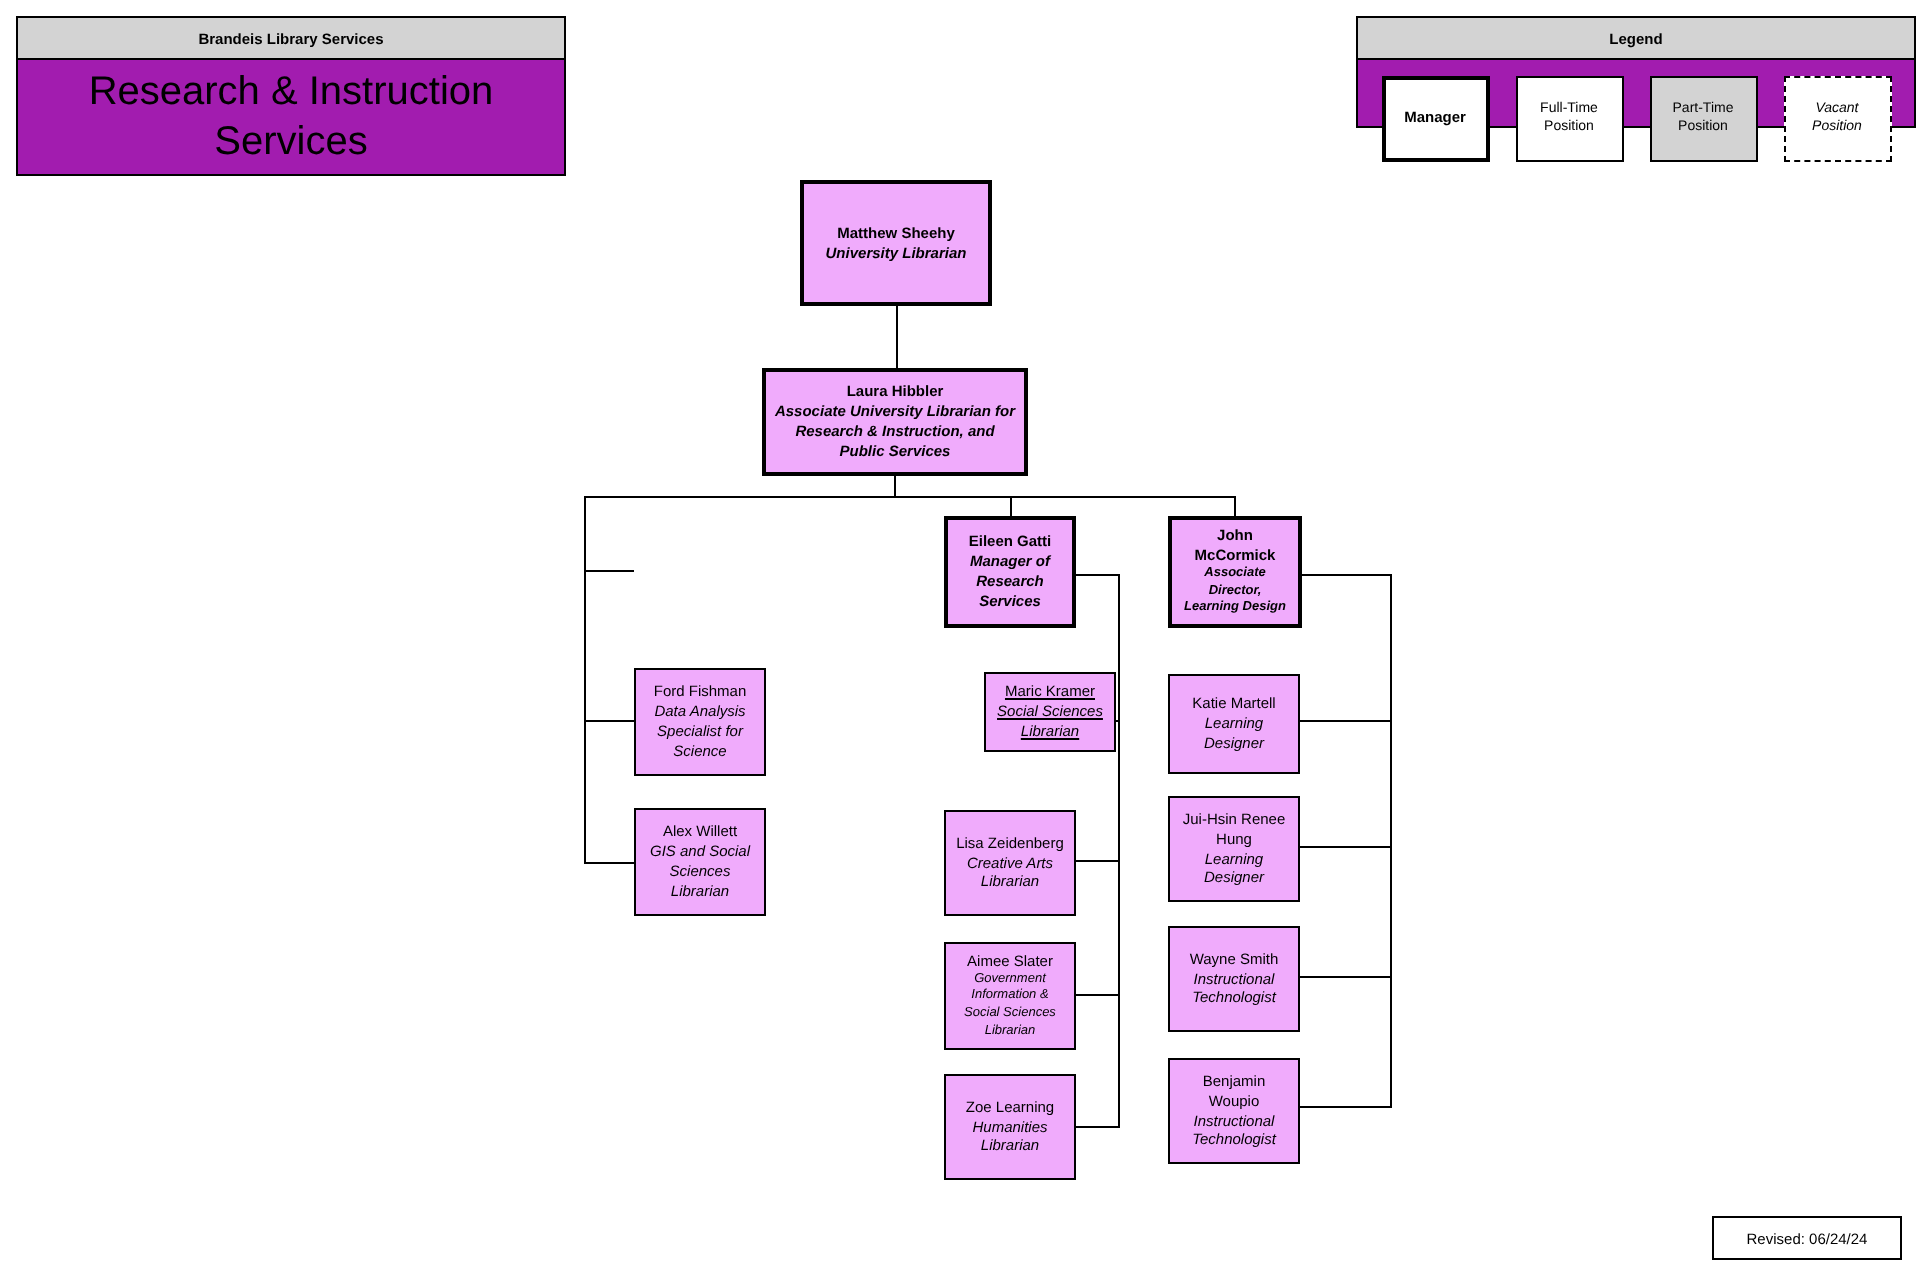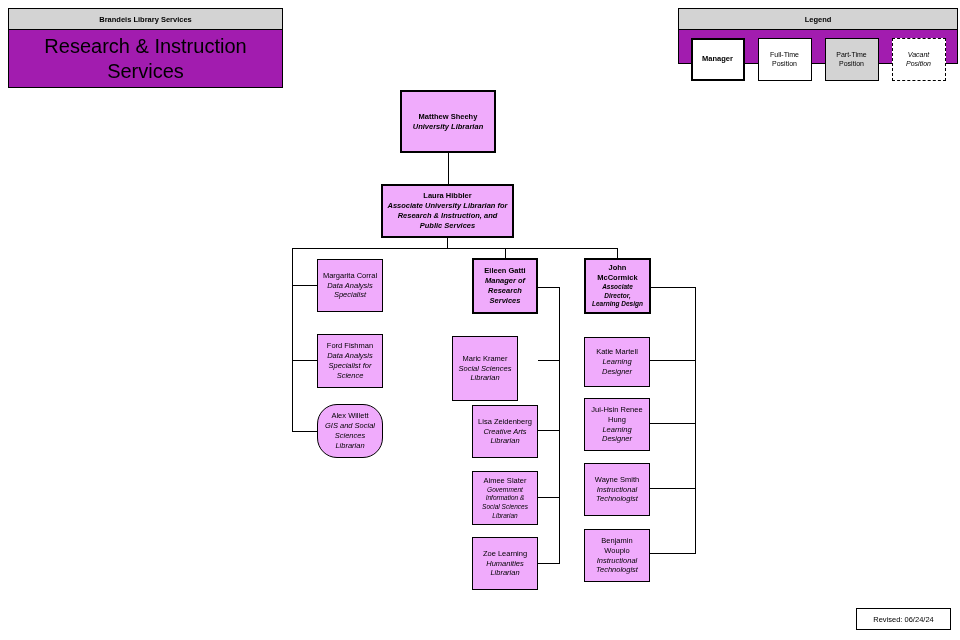--- a/index.html
+++ b/index.html
@@ -101,38 +101,34 @@
   <div class="node mgr" style="left:400px;top:90px;width:96px;height:63px;">
     <div class="nm">Matthew Sheehy</div>
     <div class="tt">University Librarian</div>
   </div>
 
   <div class="node mgr" style="left:381px;top:184px;width:133px;height:54px;">
     <div class="nm">Laura Hibbler</div>
     <div class="tt">Associate University Librarian for Research &amp; Instruction, and Public Services</div>
   </div>
 
-  <div class="node" style="left:317px;top:259px;width:66px;height:53px;">
-    <div class="nm">Margarita Corral</div>
-    <div class="tt">Data Analysis Specialist</div>
-  </div>
   <div class="node" style="left:317px;top:334px;width:66px;height:54px;">
     <div class="nm">Ford Fishman</div>
     <div class="tt">Data Analysis Specialist for Science</div>
   </div>
-  <div class="node" style="left:317px;top:404px;width:66px;height:54px;border-radius:20px;">
+  <div class="node" style="left:317px;top:404px;width:66px;height:54px;">
     <div class="nm">Alex Willett</div>
     <div class="tt">GIS and Social Sciences Librarian</div>
   </div>
 
   <div class="node mgr" style="left:472px;top:258px;width:66px;height:56px;">
     <div class="nm">Eileen Gatti</div>
     <div class="tt">Manager of Research Services</div>
   </div>
-  <div class="node" style="left:452px;top:336px;width:66px;height:65px;">
+  <div class="node" style="left:492px;top:336px;width:66px;height:40px;text-decoration:underline;">
     <div class="nm">Maric Kramer</div>
     <div class="tt">Social Sciences Librarian</div>
   </div>
   <div class="node" style="left:472px;top:405px;width:66px;height:53px;">
     <div class="nm">Lisa Zeidenberg</div>
     <div class="tt">Creative Arts Librarian</div>
   </div>
   <div class="node" style="left:472px;top:471px;width:66px;height:54px;">
     <div class="nm">Aimee Slater</div>
     <div class="tt tt-small">Government Information &amp; Social Sciences Librarian</div>

